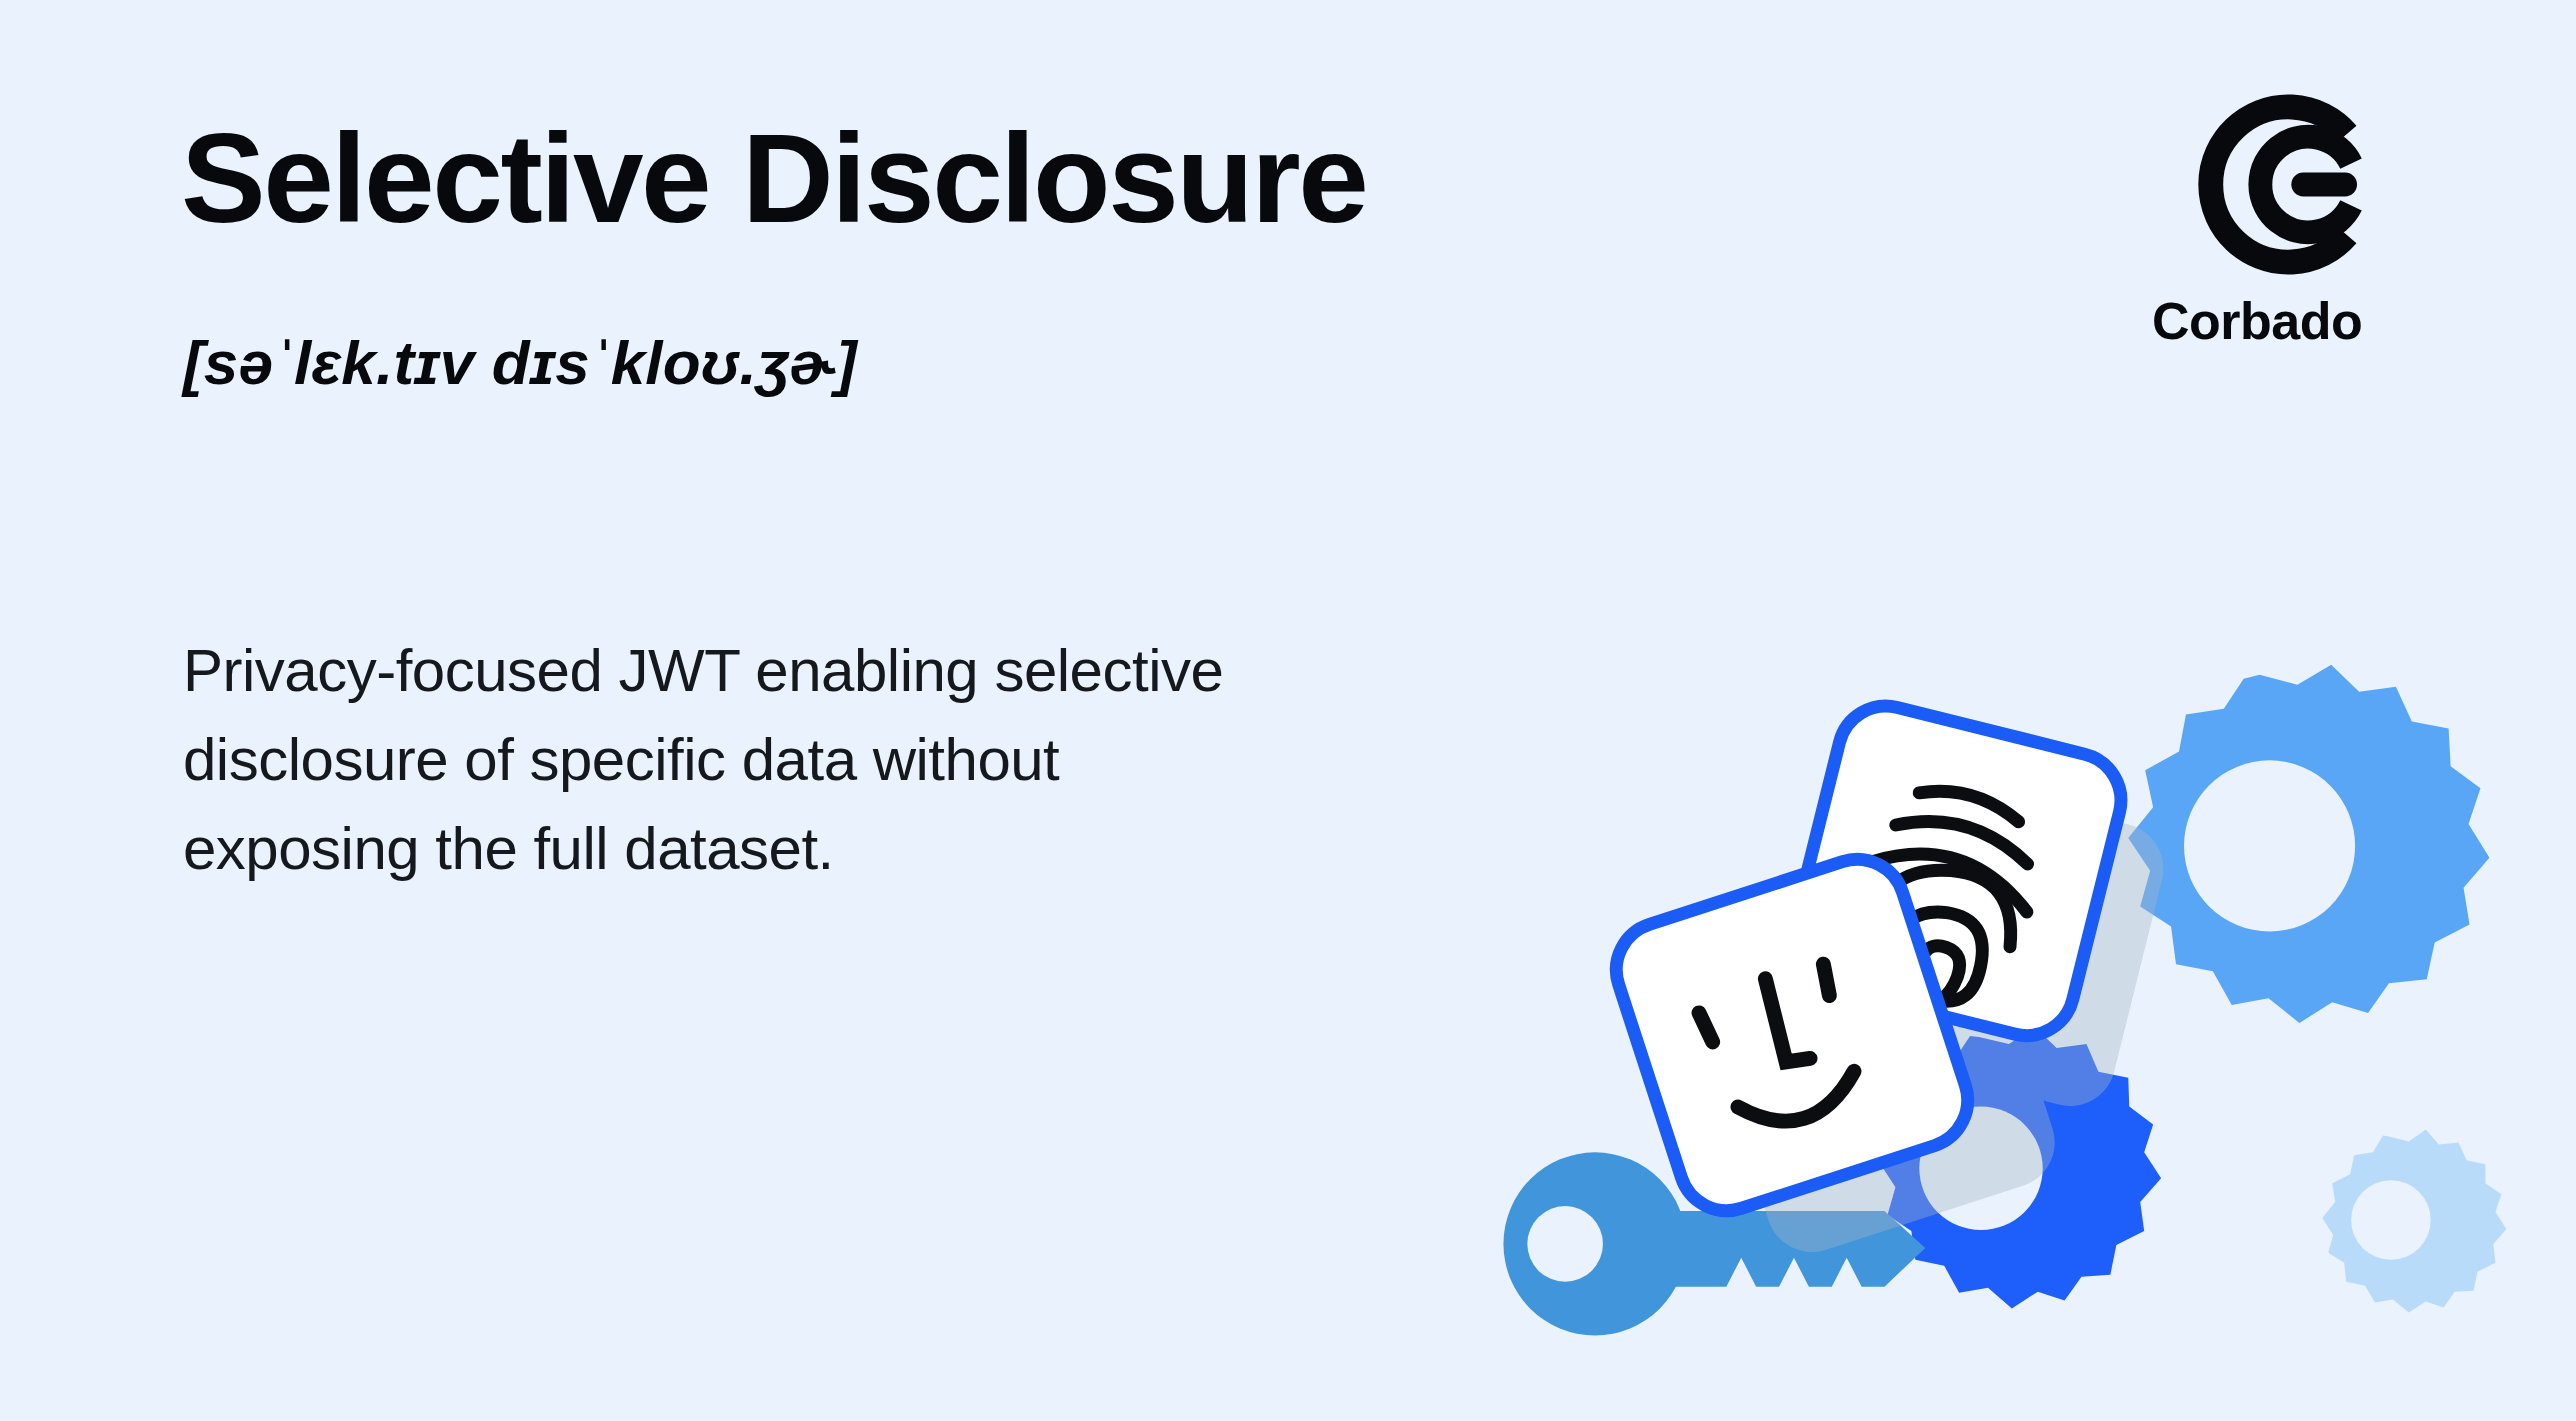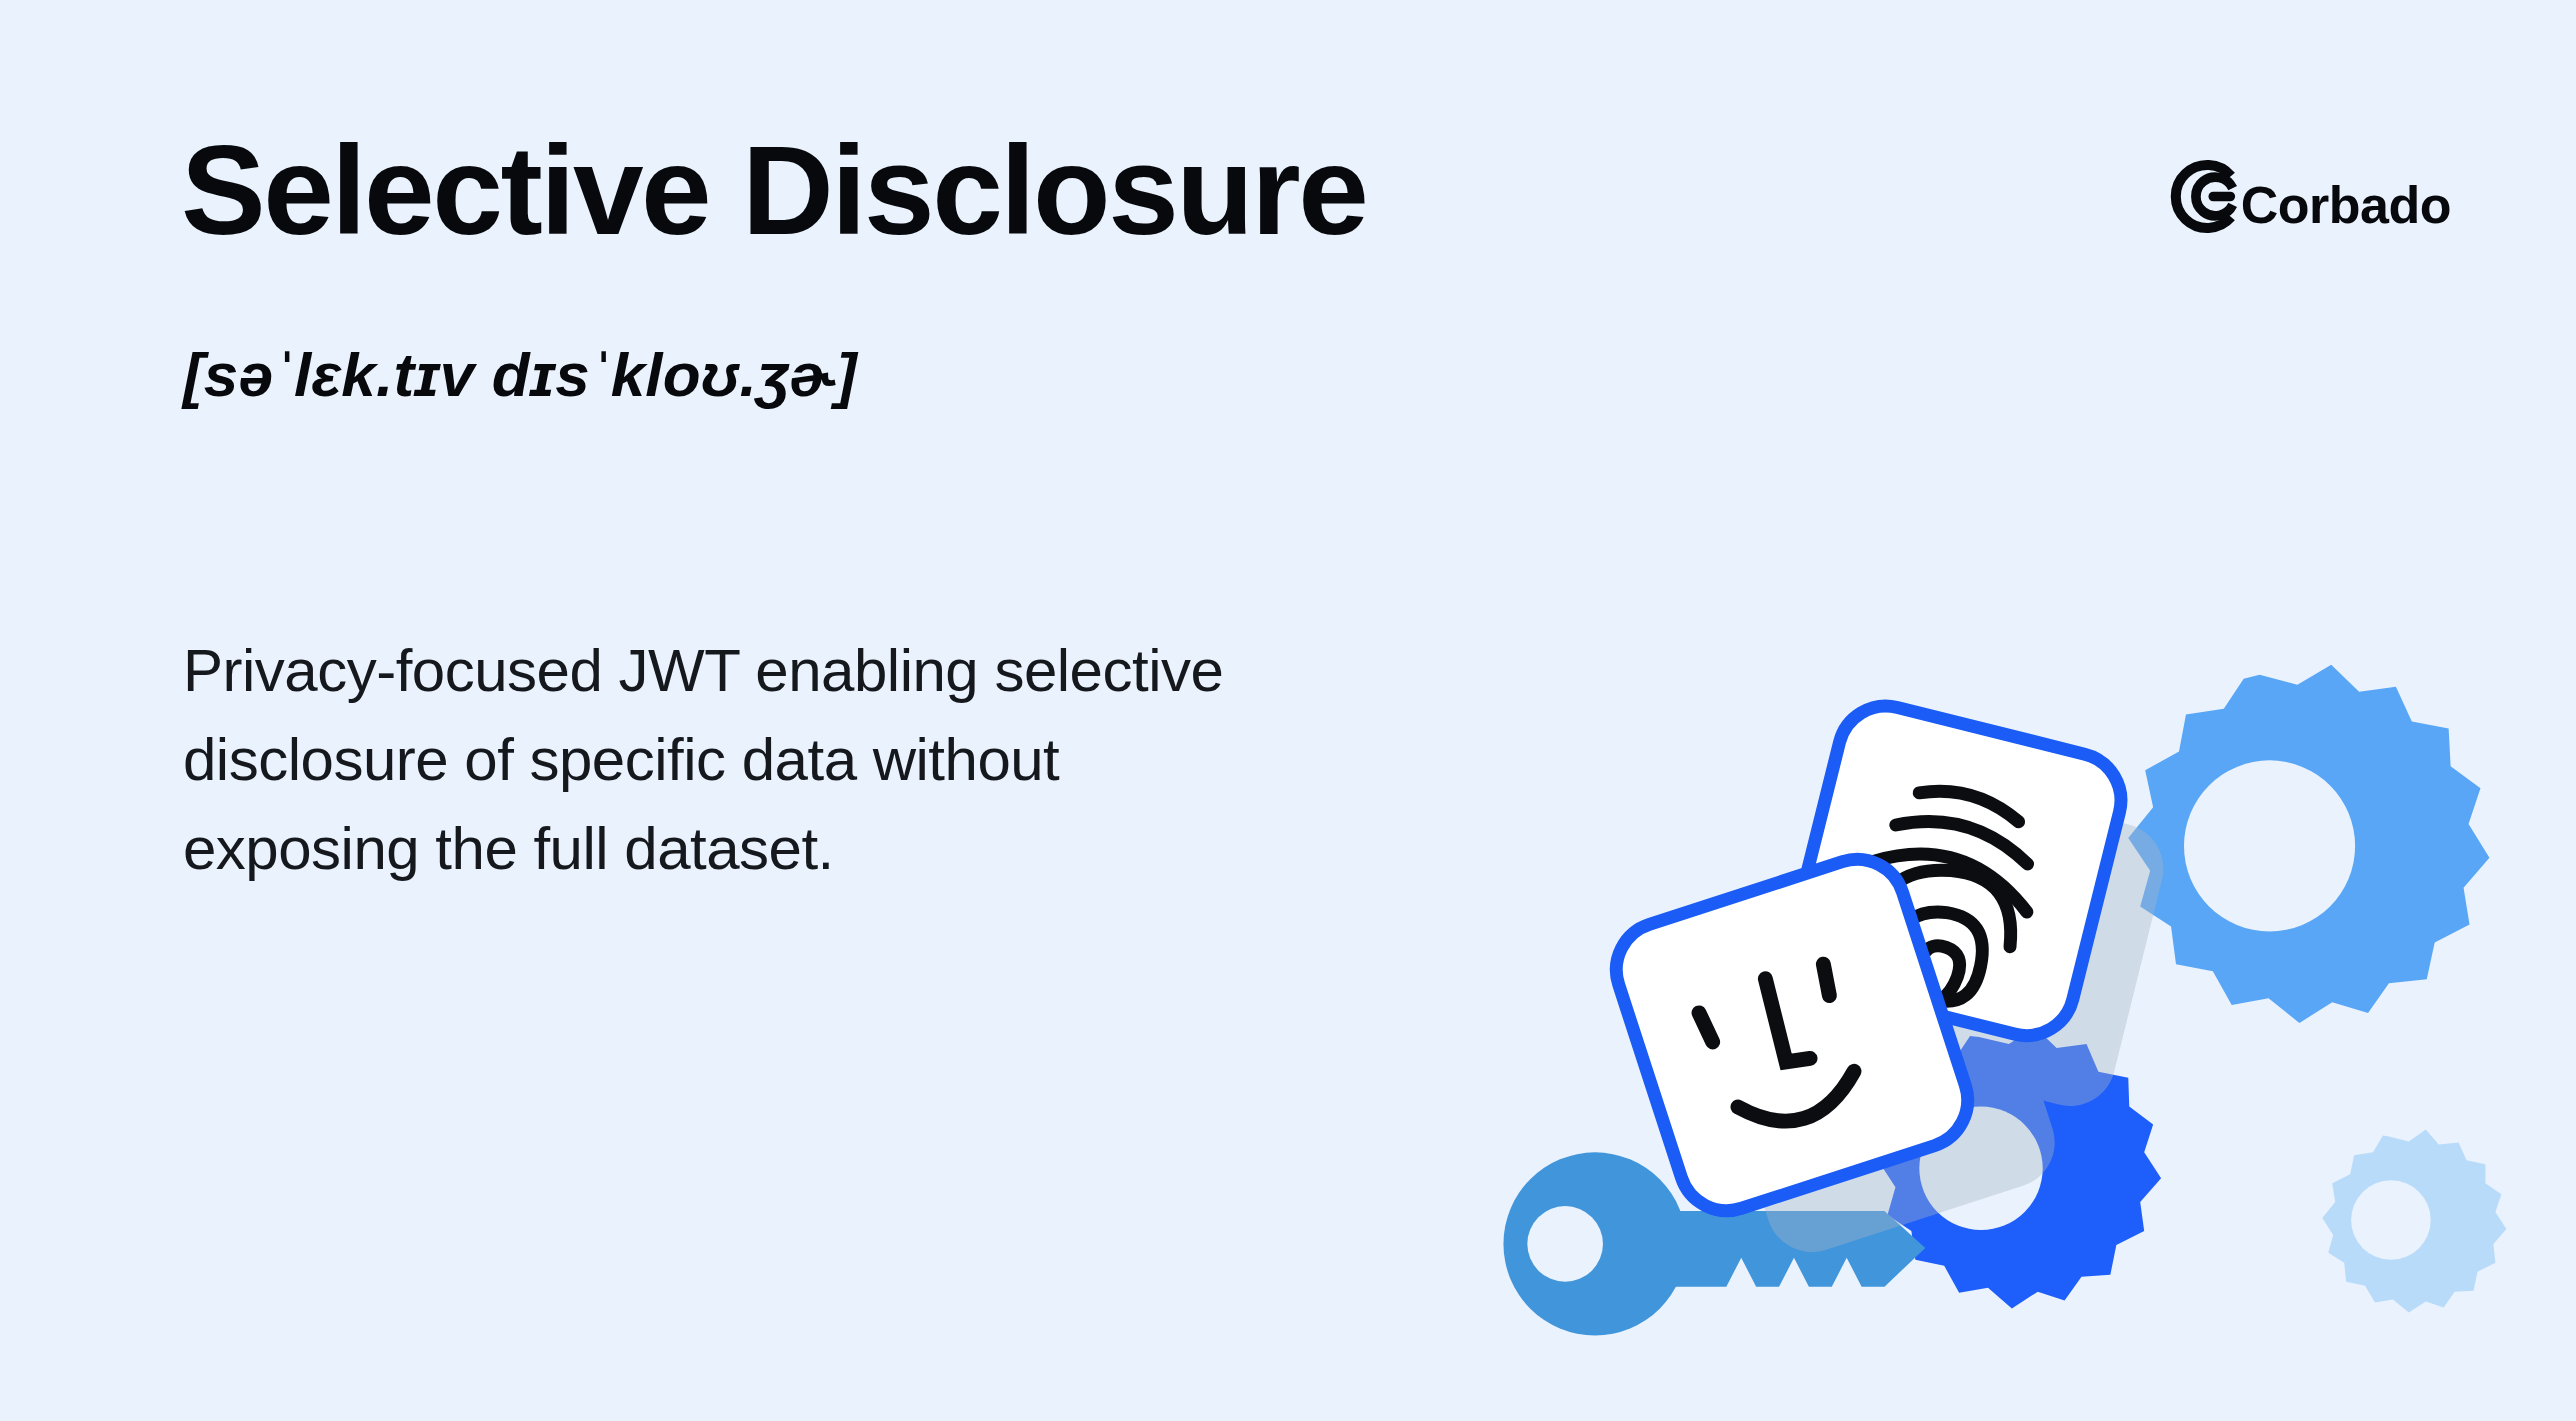--- a/index.html
+++ b/index.html
@@ -7,21 +7,21 @@
   body {
     background:#eaf2fd;
     font-family:"Liberation Sans", sans-serif;
     overflow:hidden;
     position:relative;
   }
 
   .card-root { position:relative; width:2576px; height:1421px; background:#eaf2fd; overflow:hidden; }
 
   
-  .header { position:absolute; left:0; top:16px; width:2576px; height:468px; }
+  .header { position:absolute; left:0; top:4px; width:2576px; height:468px; }
 
   .title {
     position:absolute;
     left:181px; top:111px;
     font-size:127px;
     font-weight:700;
     letter-spacing:-2.5px;
     color:#07090c;
     line-height:1.0;
     white-space:nowrap;
@@ -37,22 +37,22 @@
     line-height:1.0;
     white-space:nowrap;
     font-style:italic;
   }
 
   
   .logo-wrap {
     position:absolute;
     right:125px; top:86px;
     width:299px;
-    display:flex; flex-direction:row;
-    align-items:center;
+    display:flex; flex-direction:column;
+    align-items:flex-start;
   }
   .logo-mark { width:219px; height:189px; display:block; }
   .logo-word {
     margin-top:16px;
     font-size:52px;
     font-weight:700;
     letter-spacing:-0.5px;
     color:#07090c;
     line-height:1;
   }

